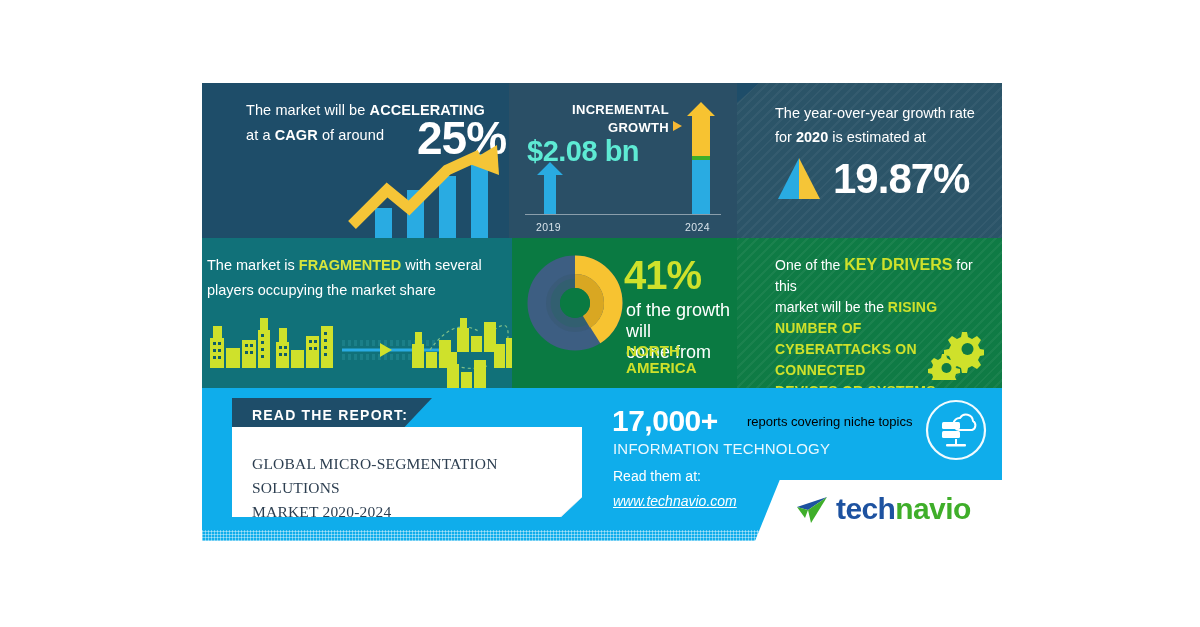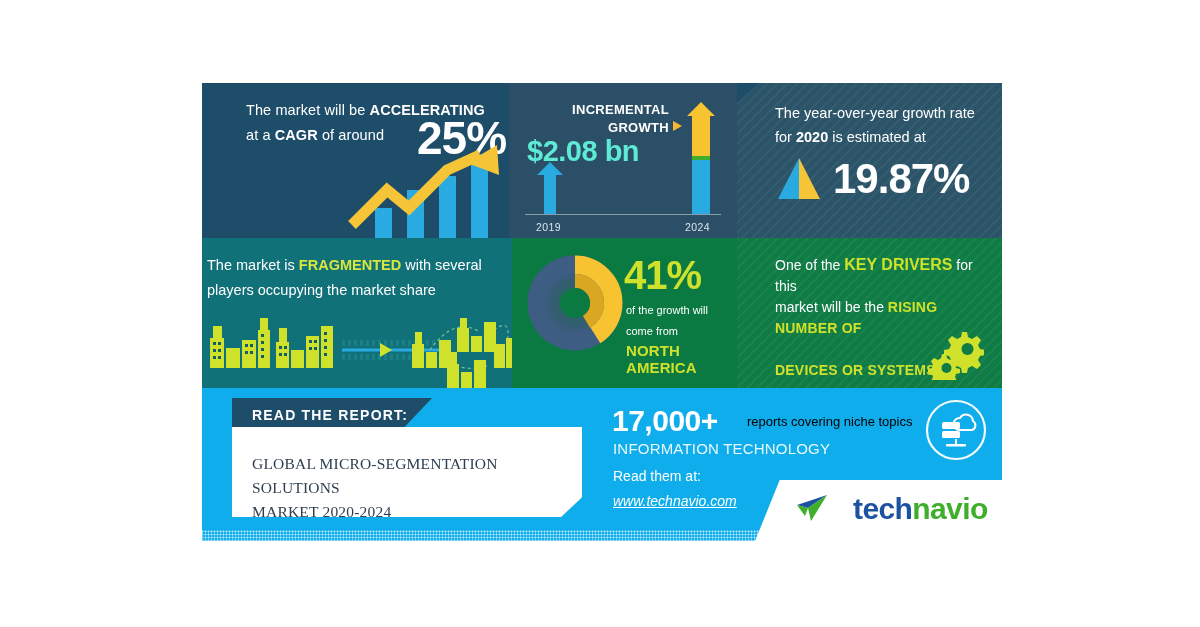--- a/index.html
+++ b/index.html
@@ -124,21 +124,21 @@
   .txt-drivers .kd { color:#cfe12b; font-weight:bold; font-size:16px; }
   .txt-drivers .up { color:#cfe12b; font-weight:bold; letter-spacing:.2px; }
 
   .donut-wrap { position:absolute; left:15px; top:17px; }
   .donut-pct {
     position:absolute; left:112px; top:15px;
     color:#cfe12b; font-size:40px; font-weight:bold; letter-spacing:-1px;
   }
   .donut-sub {
     position:absolute; left:114px; top:62px; width:120px;
-    color:#ffffff; font-size:11px; line-height:21px;
+    color:#ffffff; font-size:18px; line-height:21px;
   }
   .donut-region {
     position:absolute; left:114px; top:104px;
     color:#cfe12b; font-size:15px; font-weight:bold; letter-spacing:.1px;
   }
 
   
   .row3 {
     position:absolute; left:0; top:305px; width:800px; height:153px;
     background:#0fadeb;
@@ -200,21 +200,21 @@
     text-decoration:underline;
   }
 
   .cloud-badge { position:absolute; left:722px; top:10px; }
 
   .logo-plate {
     position:absolute; left:553px; top:92px; width:247px; height:61px;
     background:#ffffff;
     clip-path:polygon(10% 0, 100% 0, 100% 100%, 0 100%);
   }
-  .logo-inner { position:absolute; left:40px; top:12px; display:flex; align-items:center; gap:24px; }
+  .logo-inner { position:absolute; left:40px; top:12px; display:flex; align-items:flex-end; gap:7px; }
   .logo-word { font-size:30px; font-weight:bold; letter-spacing:-.6px; }
   .logo-tech { color:#1d52a0; }
   .logo-navio { color:#3fae2a; }
 </style>
 </head>
 <body>
 
 <div id="root">
  <div class="info-frame">
 
@@ -378,21 +378,21 @@
         <span>of the growth will</span><br>
         <span>come from</span>
       </div>
       <div class="donut-region">NORTH AMERICA</div>
     </div>
 
     <div class="panel-drivers">
       <div class="txt-drivers">
         <span>One of the </span><span class="kd">KEY DRIVERS</span><span> for this</span><br>
         <span>market will be the </span><span class="up">RISING NUMBER OF</span><br>
-        <br>
+        <span class="up">CYBERATTACKS ON CONNECTED</span><br>
         <span class="up">DEVICES OR SYSTEMS</span>
       </div>
       <svg style="position:absolute; right:18px; bottom:8px;" width="68" height="52" viewBox="0 0 68 52">
         <g fill="#cfe12b">
           <path d="M46 4 l5 0 1 5 4 2 5-3 4 4 -3 5 2 4 5 1 0 5 -5 1 -2 4 3 5 -4 4 -5-3 -4 2 -1 5 -5 0 -1-5 -4-2 -5 3 -4-4 3-5 -2-4 -5-1 0-5 5-1 2-4 -3-5 4-4 5 3 4-2z"></path>
           <circle cx="51.5" cy="21" r="6" fill="#0f7b45"></circle>
           <path d="M26 26 l4 0 1 4 3 2 4-2 3 3 -2 4 1 3 4 1 0 4 -4 1 -1 3 2 4 -3 3 -4-2 -3 1 -1 4 -4 0 -1-4 -3-1 -4 2 -3-3 2-4 -1-3 -4-1 0-4 4-1 1-3 -2-4 3-3 4 2 3-2z"></path>
           <circle cx="30.5" cy="40" r="5" fill="#0f7b45"></circle>
         </g>
       </svg>

